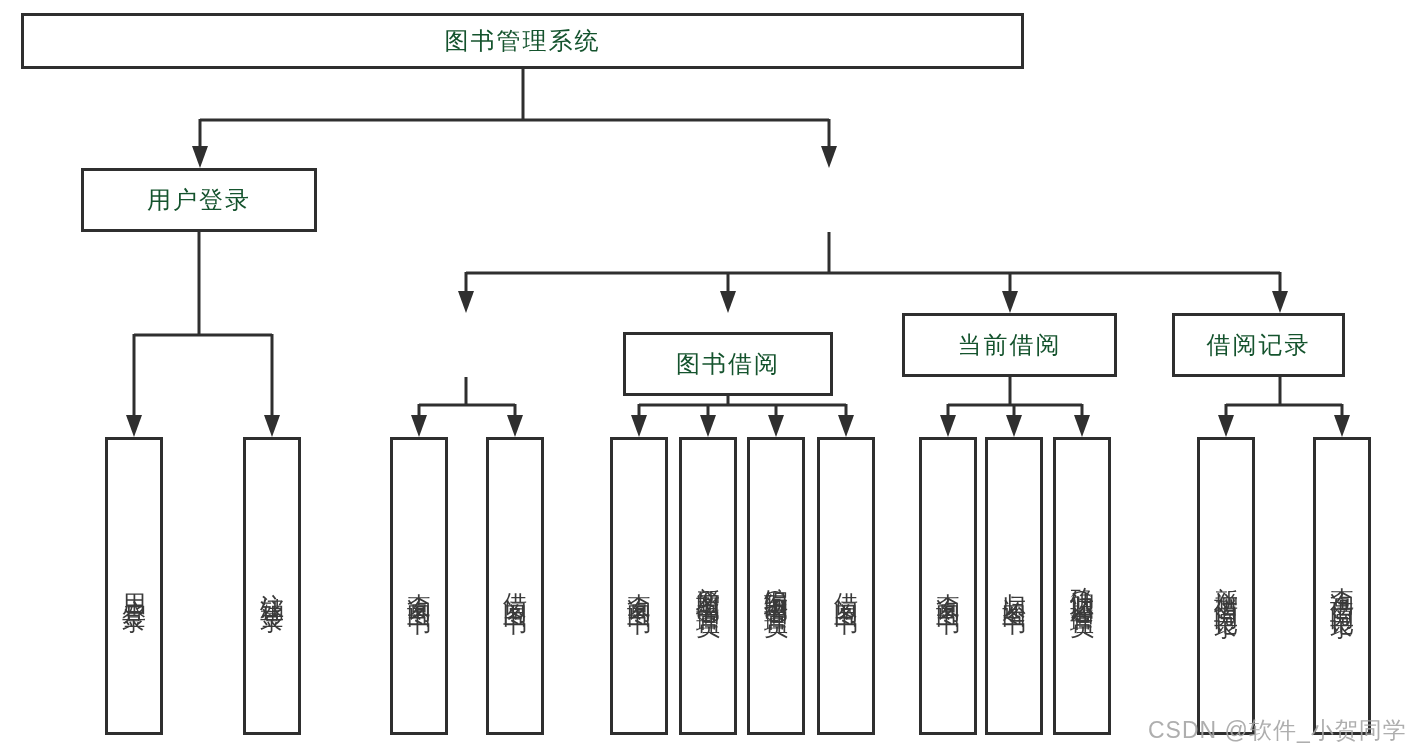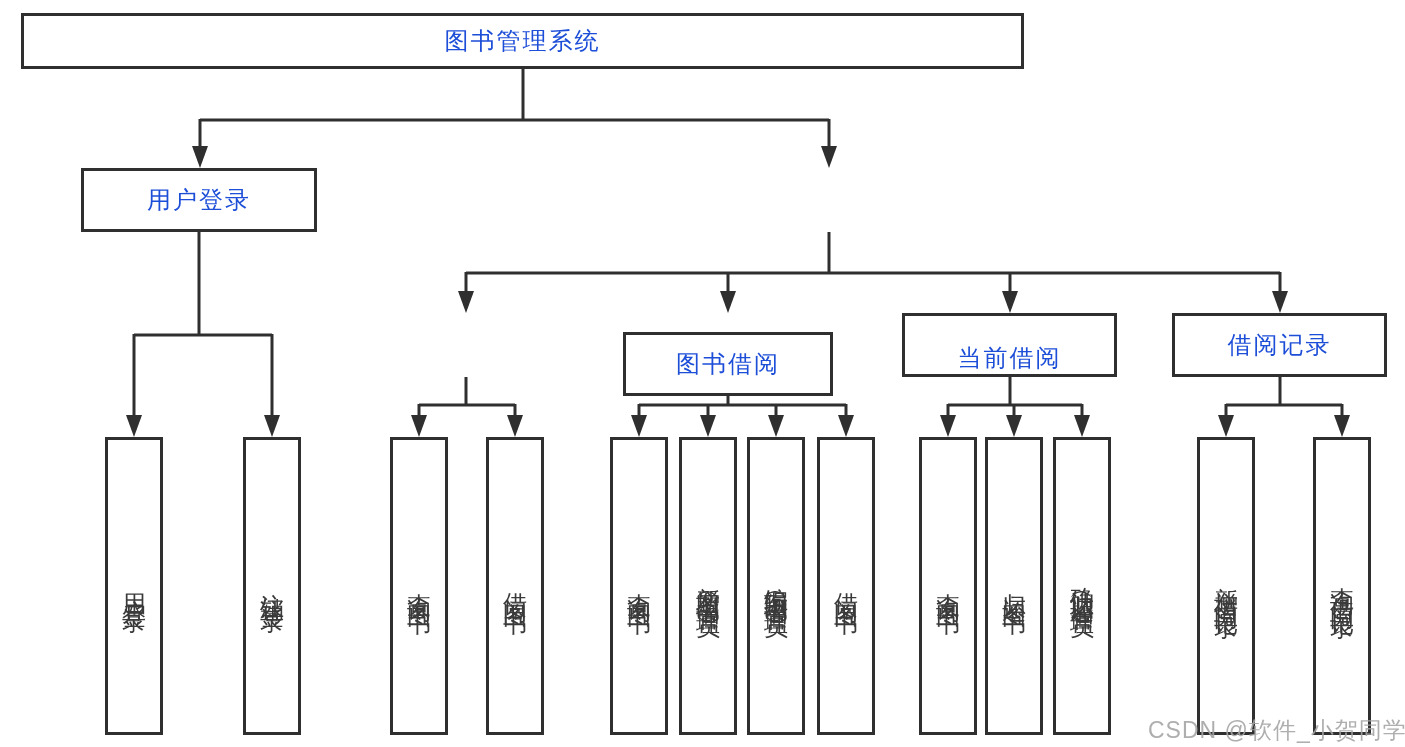--- a/index.html
+++ b/index.html
@@ -22,21 +22,21 @@
     height: 747px;
   }
   .node {
     position: absolute;
     box-sizing: border-box;
     border: 3px solid #2f2f2f;
     background: #ffffff;
     display: flex;
     align-items: center;
     justify-content: center;
-    color: #1d4ed8;
+    color: #14532d;
     font-size: 24px;
     letter-spacing: 2px;
     white-space: nowrap;
   }
   .leaf {
     position: absolute;
     box-sizing: border-box;
     border: 3px solid #2f2f2f;
     background: #ffffff;
     width: 58px;
@@ -148,24 +148,24 @@
     <span>图书管理系统</span>
   </div>
 
   <div class="node" style="left:81px; top:168px; width:236px; height:64px;">
     <span>用户登录</span>
   </div>
 
   <div class="node" style="left:623px; top:332px; width:210px; height:64px;">
     <span>图书借阅</span>
   </div>
-  <div class="node" style="left:902px; top:313px; width:215px; height:64px;align-items:flex-end;">
+  <div class="node" style="left:902px; top:313px; width:215px; height:64px;">
     <span>当前借阅</span>
   </div>
-  <div class="node" style="left:1172px; top:313px; width:215px; height:64px;">
+  <div class="node" style="left:1172px; top:313px; width:173px; height:64px;">
     <span>借阅记录</span>
   </div>
 
   <div class="leaf" style="left:105px;">
     <span class="vtext">用户登录</span>
   </div>
   <div class="leaf" style="left:243px;">
     <span class="vtext">注销登录</span>
   </div>
   <div class="leaf" style="left:390px;">

